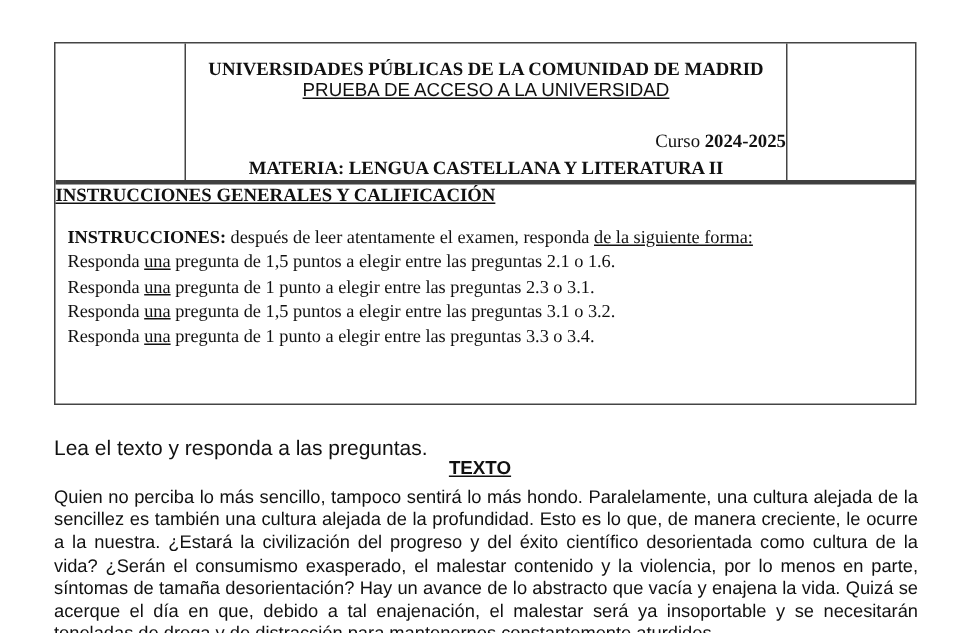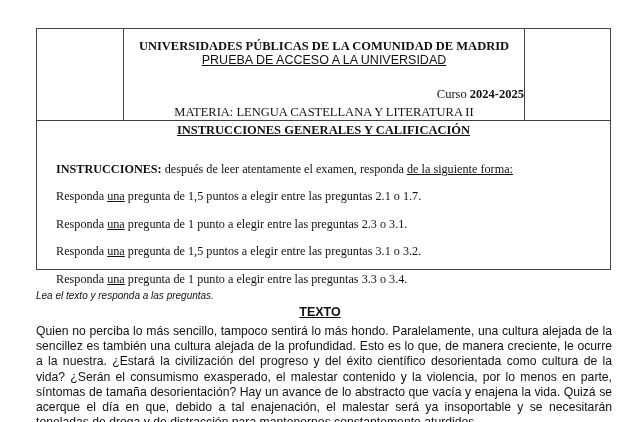--- a/index.html
+++ b/index.html
@@ -4,37 +4,37 @@
   <style>
     html, body { margin: 0; padding: 0; background: #ffffff; }
     body { width: 640px; height: 422px; overflow: hidden; position: relative; color: #111; }
     .serif { font-family: "Liberation Serif", "DejaVu Serif", serif; }
     .sans { font-family: "Liberation Sans", "DejaVu Sans", sans-serif; }
 
     .exam-table {
       position: absolute; left: 36px; top: 28px; width: 575px; height: 242px;
       border: 1px solid #444; box-sizing: border-box;
     }
-    .hdr-row { position: absolute; left: 0; top: 0; width: 100%; height: 91px; border-bottom: 1px solid #404040; }
+    .hdr-row { position: absolute; left: 0; top: 0; width: 100%; height: 91px; border-bottom: 3px solid #404040; }
     .hdr-left { position: absolute; left: 0; top: 0; width: 86px; height: 100%; border-right: 1px solid #444; }
     .hdr-right { position: absolute; right: 0; top: 0; width: 85px; height: 100%; border-left: 1px solid #444; }
     .hdr-center { position: absolute; left: 87px; right: 86px; top: 0; height: 100%; text-align: center; }
     .hdr-line { position: absolute; left: 0; right: 0; text-align: center; font-size: 12.5px; white-space: nowrap; }
     .l1 { top: 10px; font-weight: bold; }
     .l2 { top: 24px; font-size: 12.5px; text-decoration: underline; }
     .l3 { top: 58px; text-align: right; }
-    .l4 { top: 76px; font-weight: normal; }
+    .l4 { top: 76px; font-weight: bold; }
 
-    .instr-title { position: absolute; left: 0; right: 0; top: 94px; text-align: center; font-weight: bold; font-size: 12.5px; text-decoration: underline; }
+    .instr-title { position: absolute; left: 0; right: 0; top: 94px; text-align: left; font-weight: bold; font-size: 12.5px; text-decoration: underline; }
     .instr-body { position: absolute; left: 7px; right: 8px; top: 121px; font-size: 12.2px; line-height: 15.4px; }
-    .instr-body p { margin: 12px; }
+    .instr-body p { margin: 1px; }
     .u { text-decoration: underline; }
     b { font-weight: bold; }
 
-    .lead { position: absolute; left: 36px; top: 290px; font-size: 10px; font-style: italic; }
+    .lead { position: absolute; left: 36px; top: 290px; font-size: 14px; }
     .texto-title { position: absolute; left: 0; width: 640px; top: 305px; text-align: center; font-weight: bold; font-size: 12.5px; text-decoration: underline; }
     .passage { position: absolute; left: 36px; width: 576px; top: 324px; font-size: 12.2px; line-height: 15.2px; text-align: justify; margin: 0; }
   </style>
 </head>
 <body>
 
 <div class="exam-table serif">
   <div class="hdr-row">
     <div class="hdr-left"></div>
     <div class="hdr-center">
@@ -43,21 +43,21 @@
       <div class="hdr-line l3"><span>Curso </span><b>2024-2025</b></div>
       <div class="hdr-line l4">MATERIA: LENGUA CASTELLANA Y LITERATURA II</div>
     </div>
     <div class="hdr-right"></div>
   </div>
 
   <div class="instr-title">INSTRUCCIONES GENERALES Y CALIFICACIÓN</div>
 
   <div class="instr-body">
     <p><b>INSTRUCCIONES:</b><span> después de leer atentamente el examen, responda </span><span class="u">de la siguiente forma:</span></p>
-    <p><span>Responda </span><span class="u">una</span><span> pregunta de 1,5 puntos a elegir entre las preguntas 2.1 o 1.7.</span></p>
+    <p><span>Responda </span><span class="u">una</span><span> pregunta de 1,5 puntos a elegir entre las preguntas 2.1 o 1.6.</span></p>
     <p><span>Responda </span><span class="u">una</span><span> pregunta de 1 punto a elegir entre las preguntas 2.3 o 3.1.</span></p>
     <p><span>Responda </span><span class="u">una</span><span> pregunta de 1,5 puntos a elegir entre las preguntas 3.1 o 3.2.</span></p>
     <p><span>Responda </span><span class="u">una</span><span> pregunta de 1 punto a elegir entre las preguntas 3.3 o 3.4.</span></p>
   </div>
 </div>
 
 <div class="lead sans">Lea el texto y responda a las preguntas.</div>
 <div class="texto-title sans">TEXTO</div>
 <p class="passage sans">Quien no perciba lo más sencillo, tampoco sentirá lo más hondo. Paralelamente, una cultura alejada de la sencillez es también una cultura alejada de la profundidad. Esto es lo que, de manera creciente, le ocurre a la nuestra. ¿Estará la civilización del progreso y del éxito científico desorientada como cultura de la vida? ¿Serán el consumismo exasperado, el malestar contenido y la violencia, por lo menos en parte, síntomas de tamaña desorientación? Hay un avance de lo abstracto que vacía y enajena la vida. Quizá se acerque el día en que, debido a tal enajenación, el malestar será ya insoportable y se necesitarán toneladas de droga y de distracción para mantenernos constantemente aturdidos.</p>
 

